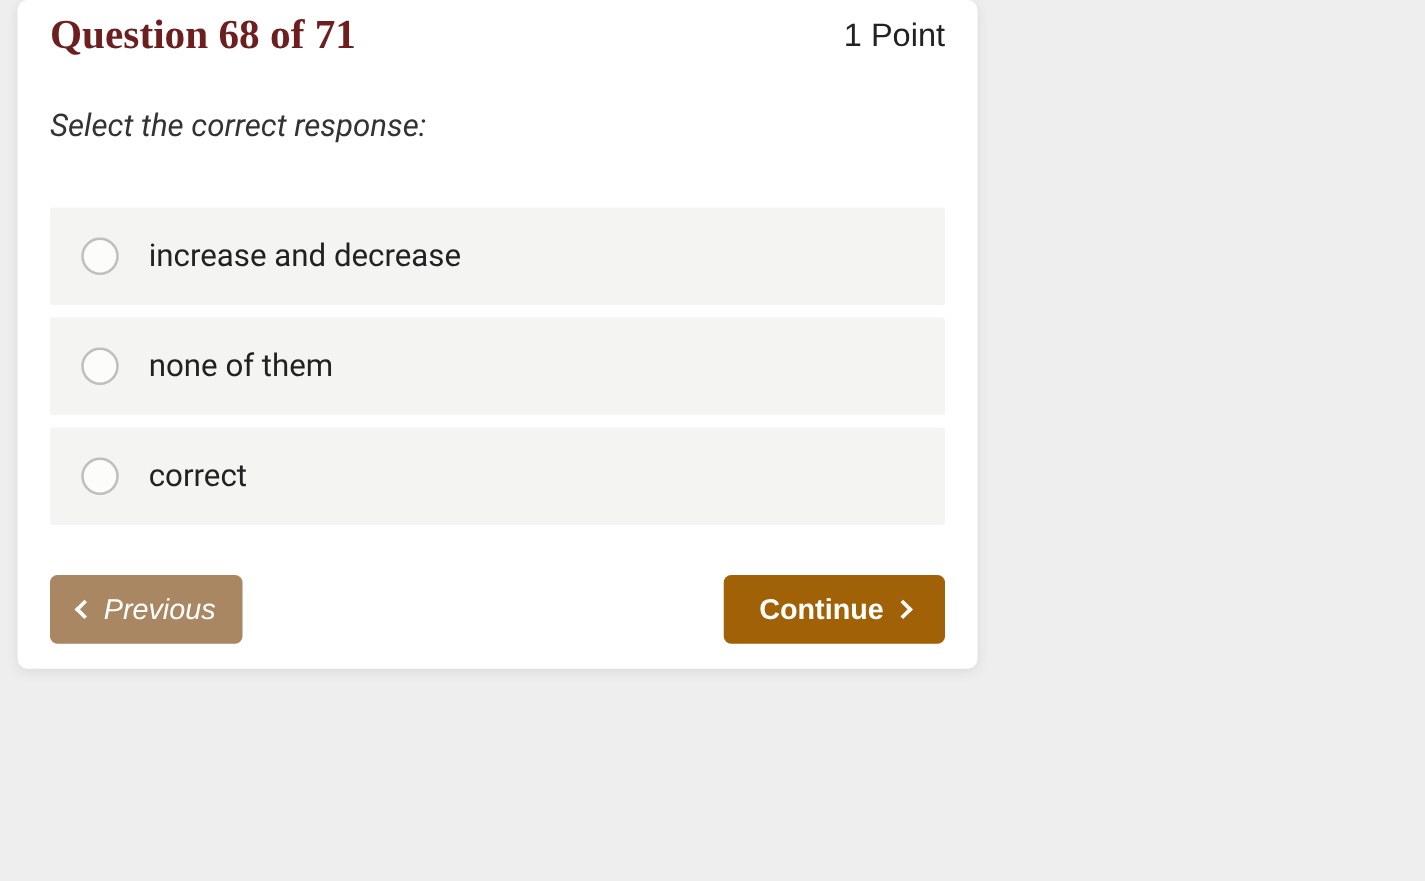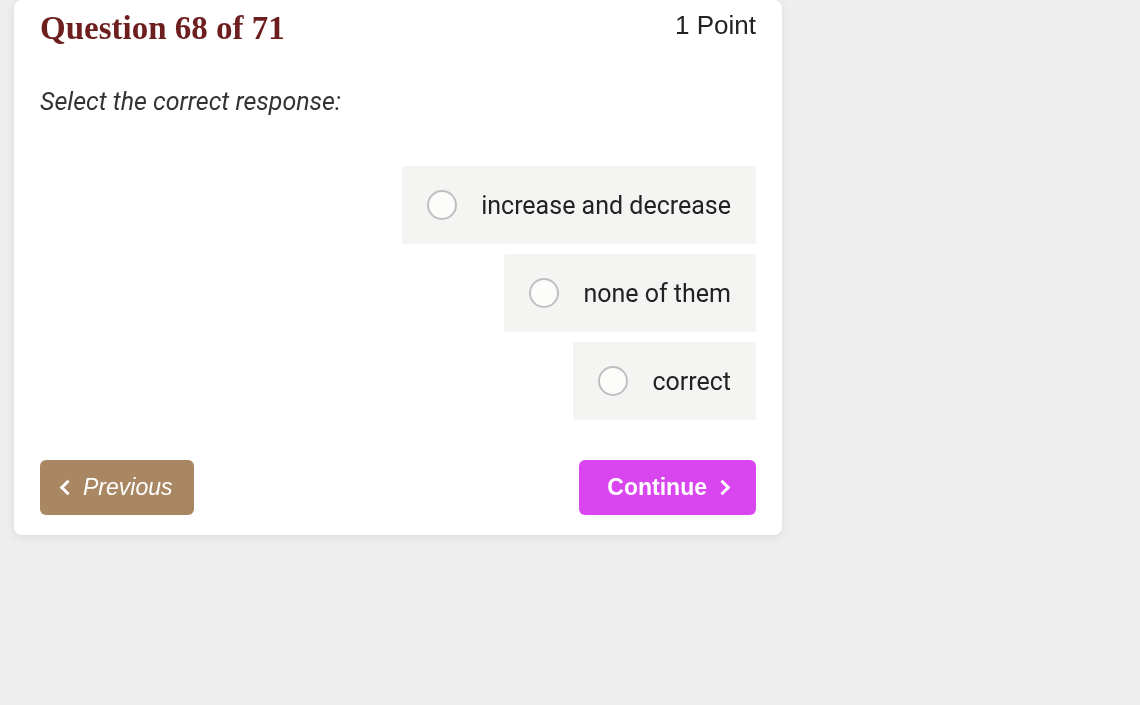--- a/index.html
+++ b/index.html
@@ -20,21 +20,21 @@
       top: 0;
       width: 768px;
       background: #ffffff;
       border-radius: 8px;
       padding: 10px 26px 20px 26px;
       box-shadow: 0 2px 10px rgba(0,0,0,0.08);
     }
     .header-row {
       display: flex;
       justify-content: space-between;
-      align-items: flex-start;
+      align-items: center;
       margin-bottom: 40px;
     }
     .question-title {
       font-size: 33px;
       font-weight: 700;
       color: #6d1f1f;
       font-family: Georgia, 'Times New Roman', serif;
     }
     .points {
       font-size: 26px;
@@ -51,21 +51,20 @@
       font-style: italic;
       font-size: 25px;
       color: #333;
       margin-bottom: 50px;
     }
     .options {
       display: flex;
       flex-direction: column;
       gap: 10px;
       margin-bottom: 40px;
-      align-items: flex-end;
     }
     .option {
       background: #f4f4f2;
       padding: 24px 25px;
       display: flex;
       align-items: center;
       gap: 24px;
       cursor: pointer;
       border-radius: 2px;
     }
@@ -95,21 +94,21 @@
       border: none;
       cursor: pointer;
       font-size: 23px;
       color: #fff;
     }
     .btn-prev {
       background: #a98762;
       font-style: italic;
     }
     .btn-continue {
-      background: #d946ef;
+      background: #a16207;
       padding: 14px 28px;
       font-weight: 600;
     }
     .chevron {
       display: inline-block;
       width: 11px;
       height: 11px;
       border-style: solid;
       border-color: #fff;
     }

